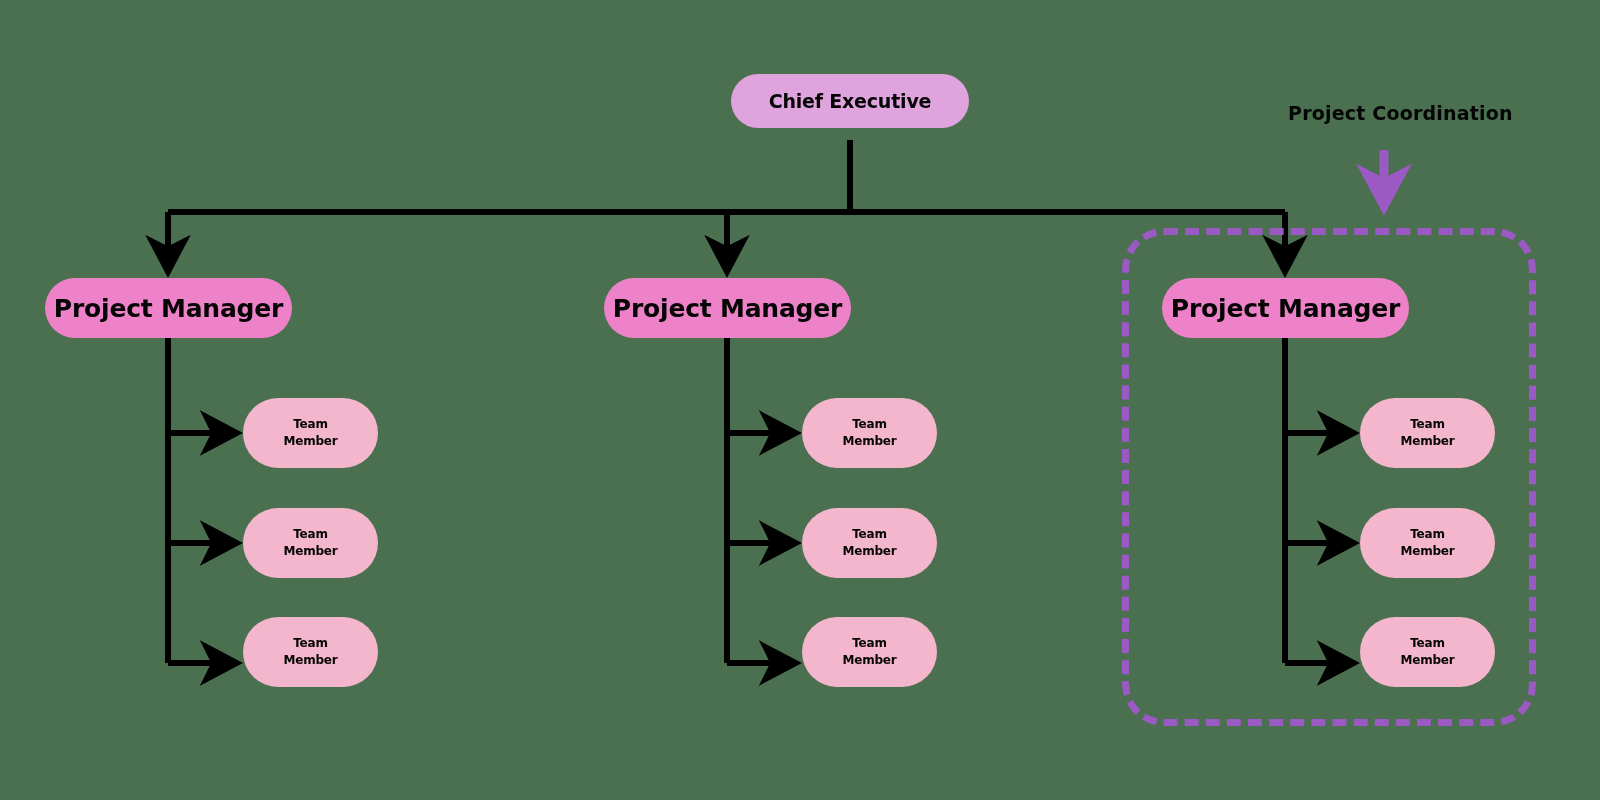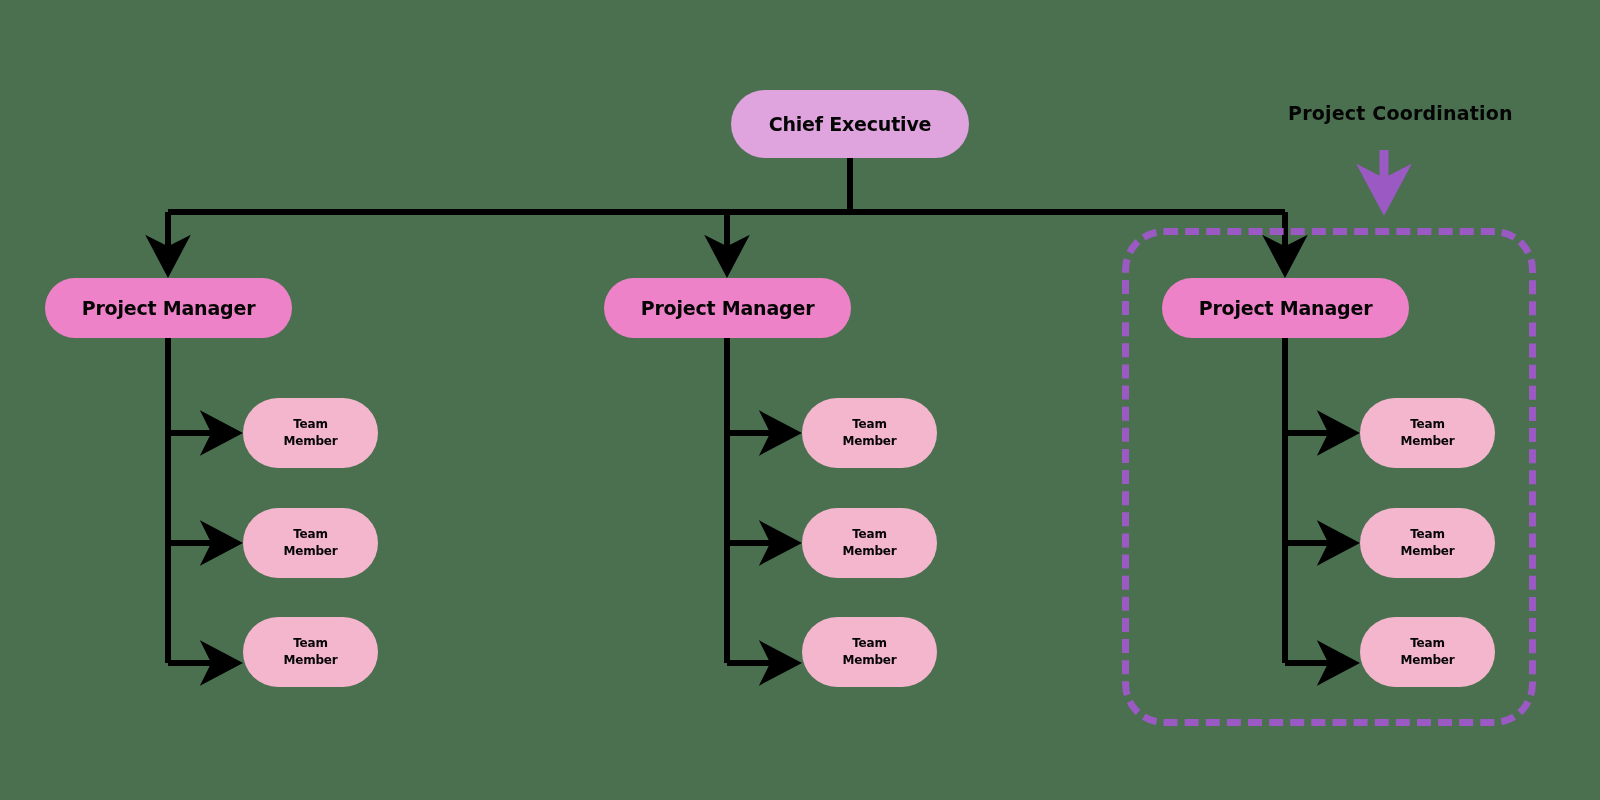--- a/index.html
+++ b/index.html
@@ -32,21 +32,21 @@
     box-sizing: border-box;
     z-index: 5;
   }
   .node-exec {
     border-radius: 34px;
     font-size: 19px;
     letter-spacing: -0.2px;
   }
   .node-mgr {
     border-radius: 32px;
-    font-size: 19px;
+    font-size: 25px;
     letter-spacing: -0.2px;
   }
   .node-member {
     border-radius: 35px;
     font-size: 12px;
     line-height: 1.42;
     letter-spacing: -0.2px;
   }
   .node-member span {
     display: block;
@@ -111,21 +111,21 @@
       <path d="M1285,663 L1354,663" marker-end="url(#arrowblack)"></path>
     </g>
 
     <g stroke="#9b59c4" stroke-width="9" fill="none" stroke-linecap="butt">
       <path d="M1384,150 L1384,205" marker-end="url(#arrowpurple)"></path>
     </g>
   </svg>
 
   <div class="annotation" style="left:1288px; top:102px;">Project Coordination</div>
 
-  <div class="node node-exec" style="left:731px; top:90px; width:238px; height:68px; background:#dfa3dd;">
+  <div class="node node-exec" style="left:731px; top:74px; width:238px; height:54px; background:#dfa3dd;">
     <span>Chief Executive</span>
   </div>
 
   <div class="node node-mgr" style="left:45px; top:278px; width:247px; height:60px; background:#ee82c8;">
     <span>Project Manager</span>
   </div>
 
   <div class="node node-mgr" style="left:604px; top:278px; width:247px; height:60px; background:#ee82c8;">
     <span>Project Manager</span>
   </div>

